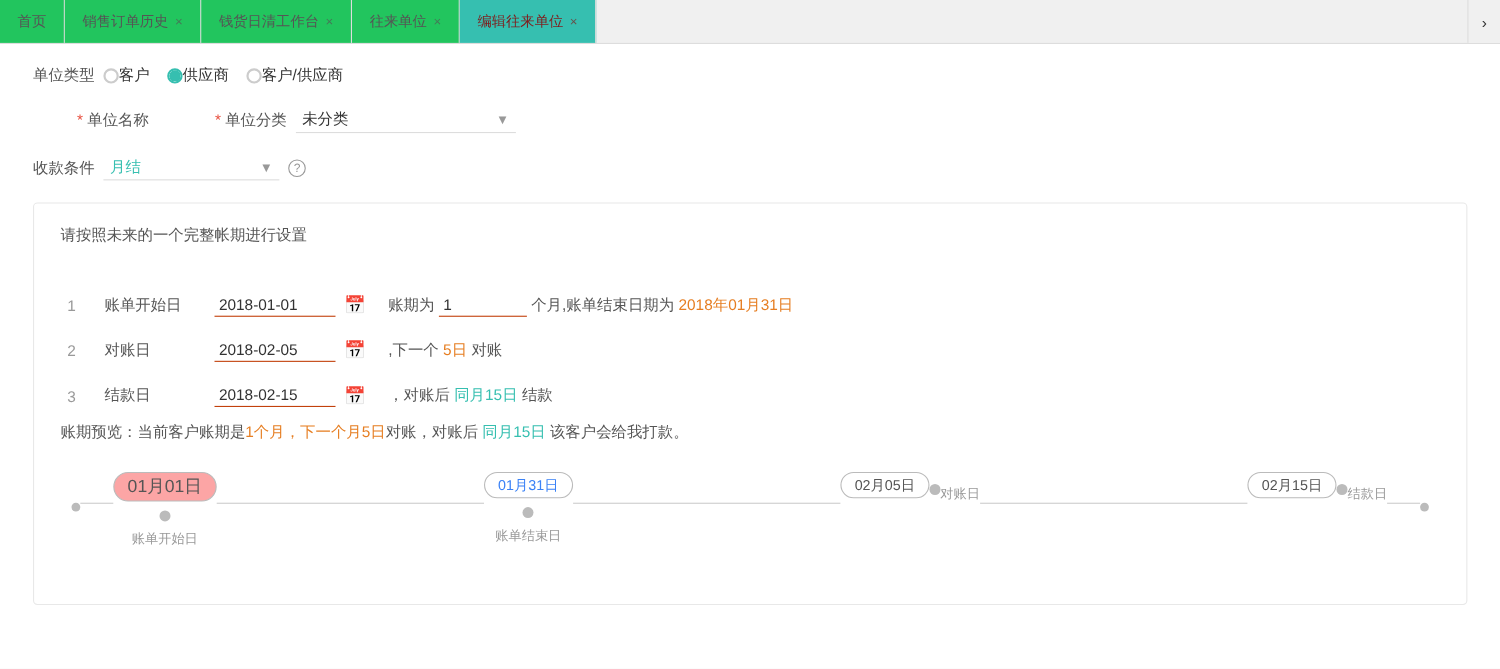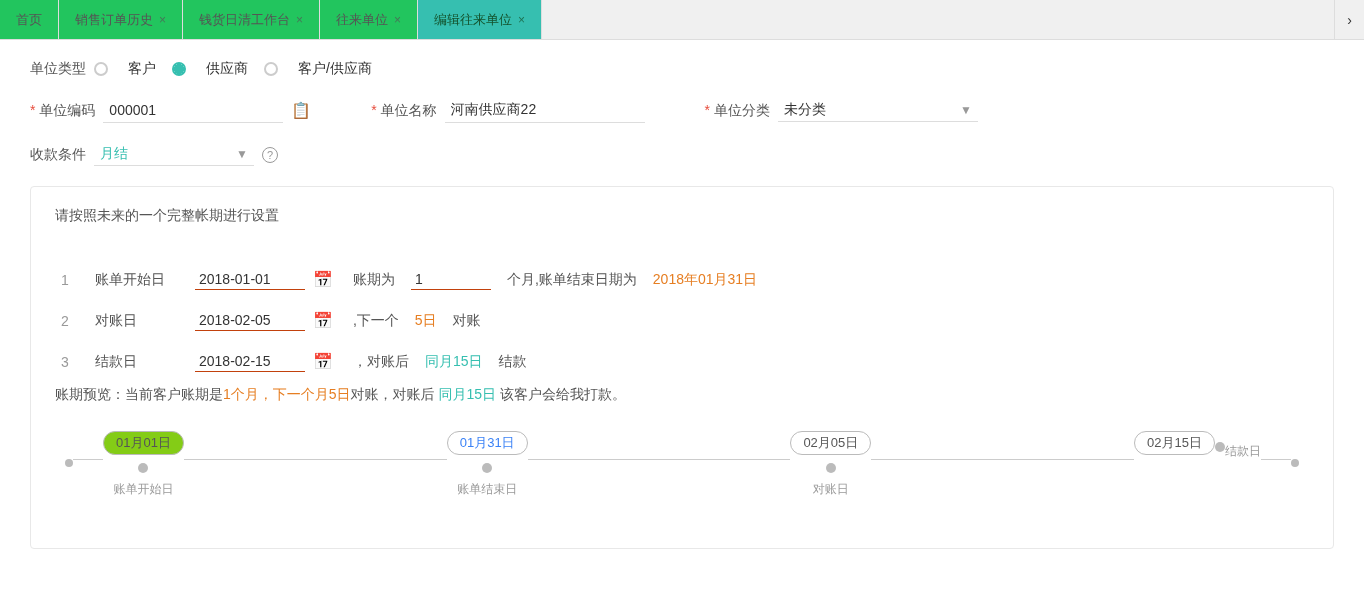--- a/index.html
+++ b/index.html
@@ -22,21 +22,21 @@
       font-size: 13px;
       color: #555;
       border-right: 1px solid #ddd;
       background: #22c55e;
       white-space: nowrap;
       gap: 6px;
     }
     .tab-item:first-child { border-left: none; }
     .tab-item.active {
       background: #36bfb0;
-      color: #14532d;
+      color: #7f1d1d;
     }
     .tab-item .close-btn {
       font-size: 12px;
       cursor: pointer;
       opacity: 0.7;
     }
     .tab-arrow {
       width: 30px;
       display: flex;
       align-items: center;
@@ -77,21 +77,21 @@
 
     
     .radio-group {
       display: flex;
       align-items: center;
       gap: 16px;
     }
     .radio-item {
       display: flex;
       align-items: center;
-      gap: 20px;
+      gap: 0;
       cursor: pointer;
     }
     .radio-circle {
       width: 14px;
       height: 14px;
       border-radius: 50%;
       border: 2px solid #ccc;
       display: inline-block;
     }
     .radio-circle.checked {
@@ -200,21 +200,21 @@
       outline: none;
       padding: 2px 4px;
       font-size: 14px;
       color: #333;
       width: 100px;
     }
     .step-desc {
       color: #555;
       display: flex;
       align-items: center;
-      gap: 16px;
+      gap: 4px;
     }
     .highlight-orange { color: #e67e22; font-weight: 500; }
     .highlight-teal { color: #36bfb0; font-weight: 500; }
 
     
     .preview-text {
       font-size: 14px;
       color: #555;
       margin-bottom: 24px;
       line-height: 1.8;
@@ -250,28 +250,22 @@
           </div>
           <div class="radio-item">
             <span class="radio-circle"></span>
             <span>客户/供应商</span>
           </div>
         </div>
     </div>
   </div>
 
   <div class="form-row">
-    <div class="form-group">
-      <span class="form-label required">单位编码</span>
-      <input class="form-input" type="text" value="000001" style="">
-      <span class="icon-copy">📋</span>
-    </div>
     <div class="form-group" style="margin-left:40px;">
       <span class="form-label required">单位名称</span>
-      <input class="form-input" type="text" style="width: 200px;" value="河南供应商22">
     </div>
     <div class="form-group" style="margin-left:40px;">
       <span class="form-label required">单位分类</span>
       <div class="classify-wrapper">
         <span style="flex:1;color:#333;">未分类</span>
         <span style="color:#999;font-size:12px;">▼</span>
       </div>
     </div>
   </div>
 
@@ -332,32 +326,32 @@
         </div>
       </div>
 
     <div class="preview-text" id="preview-container"><span>账期预览：当前客户账期是</span><span class="highlight-orange">1个月，</span><span class="highlight-orange">下一个月5日</span><span>对账，对账后</span><span class="highlight-teal"> 同月15日</span><span> 该客户会给我打款。</span></div>
 
     <div style="position:relative; padding: 0 10px 30px 10px;">
       <div id="timeline-render" style="display: flex; align-items: flex-start; width: 100%;">
           <div style="width: 8px; height: 8px; border-radius: 50%; background: rgb(187, 187, 187); margin-top: 28px; flex-shrink: 0;"></div>
           <div style="width: 30px; height: 1px; background: rgb(204, 204, 204); margin-top: 28px; flex-shrink: 0;"></div>
       <div style="display: flex; flex-direction: column; align-items: center; min-width: 80px;">
-            <div style="border: 1px solid rgb(187, 187, 187); border-radius: 20px; padding: 2px 12px; font-size: 13px; color: rgb(85, 85, 85); background: #84cc16; white-space: nowrap; margin-bottom: 8px;">01月01日</div>
+            <div style="border: 1px solid rgb(187, 187, 187); border-radius: 20px; padding: 2px 12px; font-size: 16px; color: rgb(85, 85, 85); background: #fca5a5; white-space: nowrap; margin-bottom: 8px;">01月01日</div>
             <div style="width: 10px; height: 10px; border-radius: 50%; background: rgb(187, 187, 187); flex-shrink: 0;"></div>
             <div style="font-size: 12px; color: rgb(153, 153, 153); margin-top: 8px; text-align: center;">账单开始日</div>
           </div>
           <div style="flex: 1 1 0%; height: 1px; background: rgb(204, 204, 204); margin-top: 28px; align-self: flex-start; min-width: 60px;"></div>
           <div style="display: flex; flex-direction: column; align-items: center; min-width: 80px;">
             <div style="border: 1px solid rgb(187, 187, 187); border-radius: 20px; padding: 2px 12px; font-size: 13px; color: #3b82f6; background: rgb(255, 255, 255); white-space: nowrap; margin-bottom: 8px;">01月31日</div>
             <div style="width: 10px; height: 10px; border-radius: 50%; background: rgb(187, 187, 187); flex-shrink: 0;"></div>
             <div style="font-size: 12px; color: rgb(153, 153, 153); margin-top: 8px; text-align: center;">账单结束日</div>
           </div>
           <div style="flex: 1 1 0%; height: 1px; background: rgb(204, 204, 204); margin-top: 28px; align-self: flex-start; min-width: 60px;"></div>
-          <div style="display: flex; flex-direction: column; align-items: center; min-width: 80px;">
+          <div style="display: flex; flex-direction: row; align-items: center; min-width: 80px;">
             <div style="border: 1px solid rgb(187, 187, 187); border-radius: 20px; padding: 2px 12px; font-size: 13px; color: rgb(85, 85, 85); background: rgb(255, 255, 255); white-space: nowrap; margin-bottom: 8px;">02月05日</div>
             <div style="width: 10px; height: 10px; border-radius: 50%; background: rgb(187, 187, 187); flex-shrink: 0;"></div>
             <div style="font-size: 12px; color: rgb(153, 153, 153); margin-top: 8px; text-align: center;">对账日</div>
           </div>
           <div style="flex: 1 1 0%; height: 1px; background: rgb(204, 204, 204); margin-top: 28px; align-self: flex-start; min-width: 60px;"></div>
           <div style="display: flex; flex-direction: row; align-items: center; min-width: 80px;">
             <div style="border: 1px solid rgb(187, 187, 187); border-radius: 20px; padding: 2px 12px; font-size: 13px; color: rgb(85, 85, 85); background: rgb(255, 255, 255); white-space: nowrap; margin-bottom: 8px;">02月15日</div>
             <div style="width: 10px; height: 10px; border-radius: 50%; background: rgb(187, 187, 187); flex-shrink: 0;"></div>
             <div style="font-size: 12px; color: rgb(153, 153, 153); margin-top: 8px; text-align: center;">结款日</div>
           </div>

